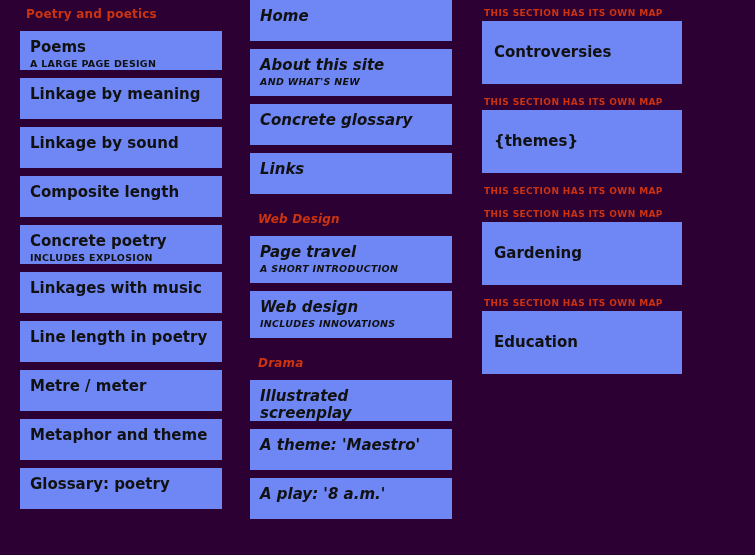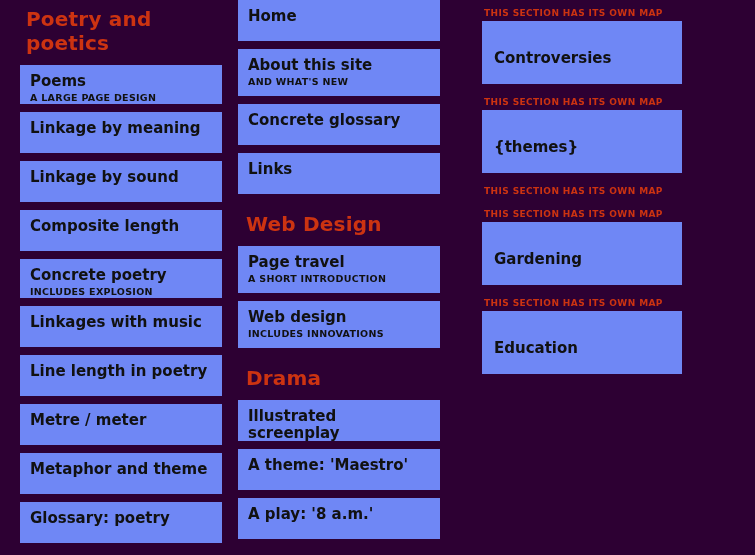--- a/index.html
+++ b/index.html
@@ -17,26 +17,26 @@
   .page {
     position: relative;
     width: 755px;
     height: 555px;
   }
   .col {
     position: absolute;
     top: 0;
   }
   .col-1 { left: 20px;  width: 202px; }
-  .col-2 { left: 238px; width: 202px; }
+  .col-2 { left: 250px; width: 202px; font-style: italic; }
   .col-3 { left: 482px; width: 200px; }
 
   .section-head {
     color: #cc3311;
-    font-size: 20px;
+    font-size: 12px;
     font-weight: bold;
     letter-spacing: 0.2px;
   }
   .col-1 .section-head { margin: 7px 0 10px 6px; }
   .col-2 .section-head { margin: 18px 0 10px 8px; }
 
   .card {
     background: #6f87f5;
     color: #000;
     border: 0;
@@ -71,21 +71,21 @@
     font-size: 9px;
     font-weight: bold;
     letter-spacing: 0.4px;
     text-transform: uppercase;
     margin: 0 0 3px 2px;
   }
   .col-3 .block { margin-bottom: 13px; }
   .col-3 .card {
     height: 63px;
     display: flex;
-    align-items: flex-end;
+    align-items: center;
     padding: 16px 12px;
     margin-bottom: 0;
   }
   .col-3 .card-title { font-size: 15px; line-height: 1.25; }
 
   .spacer-sm { height: 8px; }
 </style>
 </head>
 <body>
 

